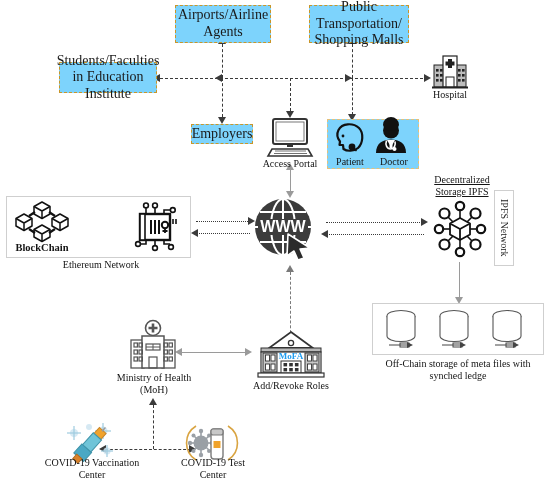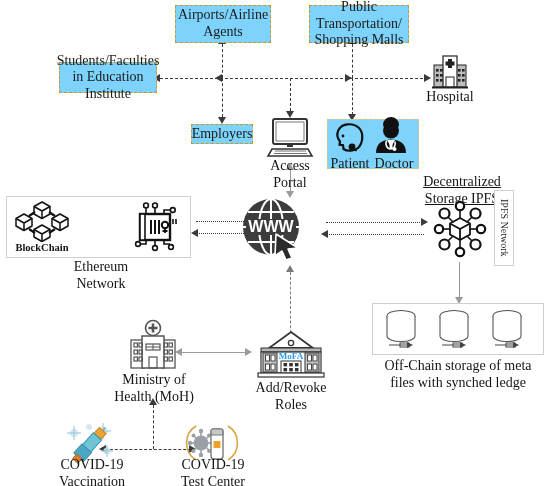--- a/index.html
+++ b/index.html
@@ -25,21 +25,21 @@
     position:absolute;
     border:1px solid #cfcfcf;
     background:#fff;
     box-sizing:border-box;
   }
 
   
   .cap{
     position:absolute;
     text-align:center;
-    font-size:14px;
+    font-size:10px;
     line-height:1.18;
     color:#141414;
   }
   .cap.bold{font-weight:bold;font-size:10.5px;}
 
   
   .hline{position:absolute;height:0;border-top:1.1px dashed #3a3a3a;}
   .vline{position:absolute;width:0;border-left:1.1px dashed #3a3a3a;}
   .hline.solid{border-top:1.1px solid #9a9a9a;}
   .vline.solid{border-left:1.1px solid #9a9a9a;}
@@ -257,21 +257,21 @@
           <circle cx="45" cy="47" r="2.4"></circle>
       </g>
       <g stroke="#111" stroke-width="1.6">
         <line x1="47" y1="19" x2="47" y2="24"></line>
         <line x1="50" y1="19" x2="50" y2="24"></line>
       </g>
     </svg>
   </div>
   <div class="cap" style="left:57px;top:259px;width:88px;">Ethereum Network</div>
 
-  <div class="ico" style="left:240px;top:196px;">
+  <div class="ico" style="left:252px;top:196px;">
     <svg width="68" height="64" viewBox="0 0 68 64">
       <circle cx="31" cy="31" r="28" fill="#3c3c3c"></circle>
       <g stroke="#fff" stroke-width="2" fill="none">
         <ellipse cx="31" cy="31" rx="12" ry="28"></ellipse>
         <line x1="3" y1="31" x2="59" y2="31"></line>
         <line x1="8" y1="16" x2="54" y2="16"></line>
         <line x1="8" y1="46" x2="54" y2="46"></line>
         <line x1="31" y1="3" x2="31" y2="59"></line>
       </g>
       <rect x="6" y="23" width="50" height="16" fill="#3c3c3c"></rect>

